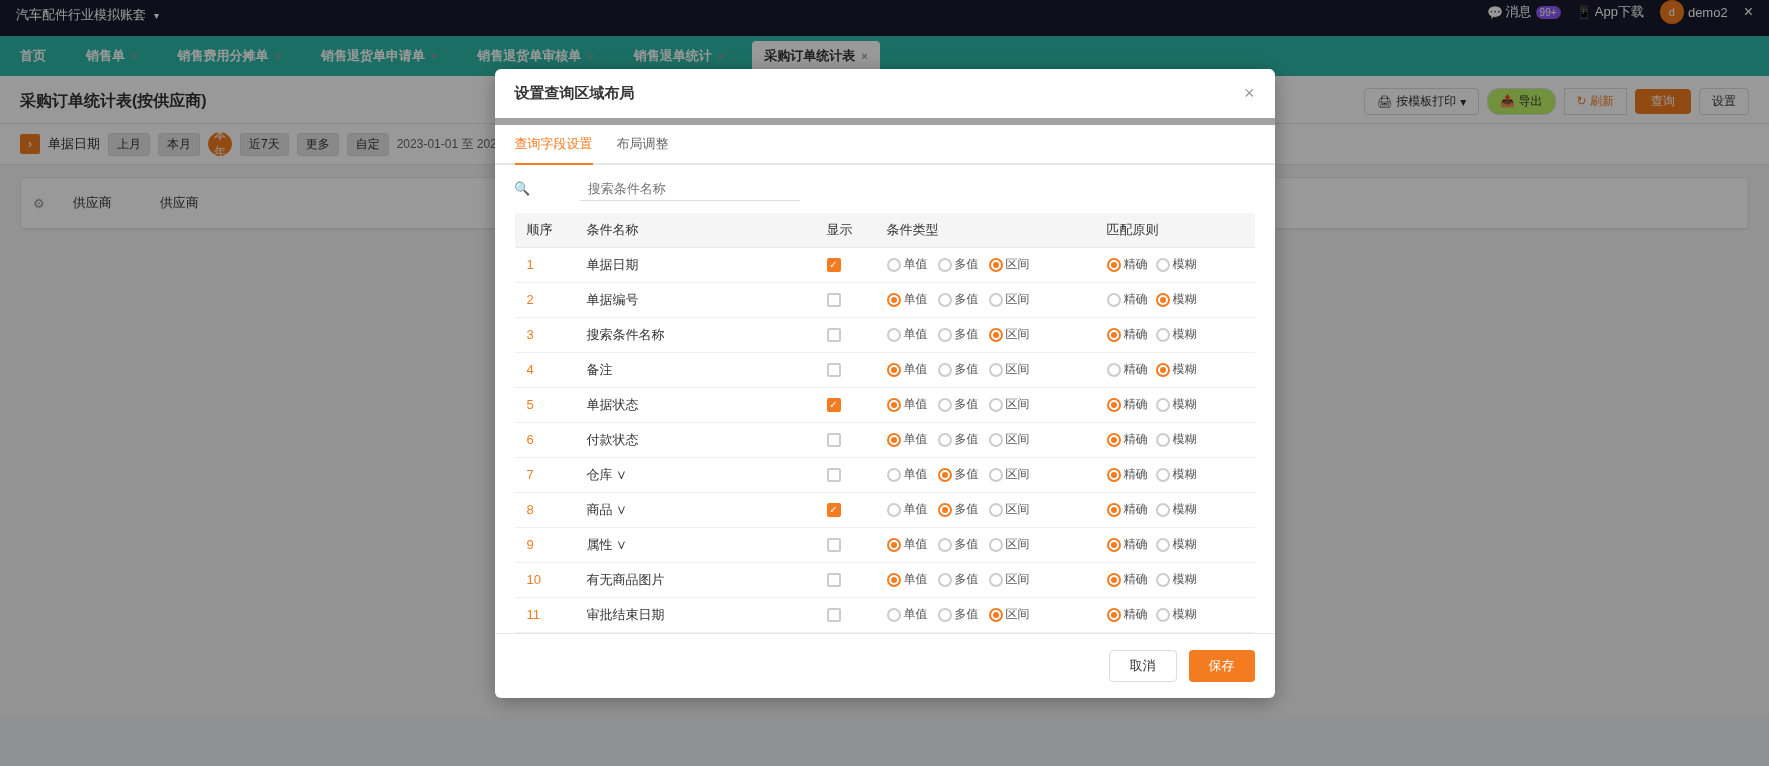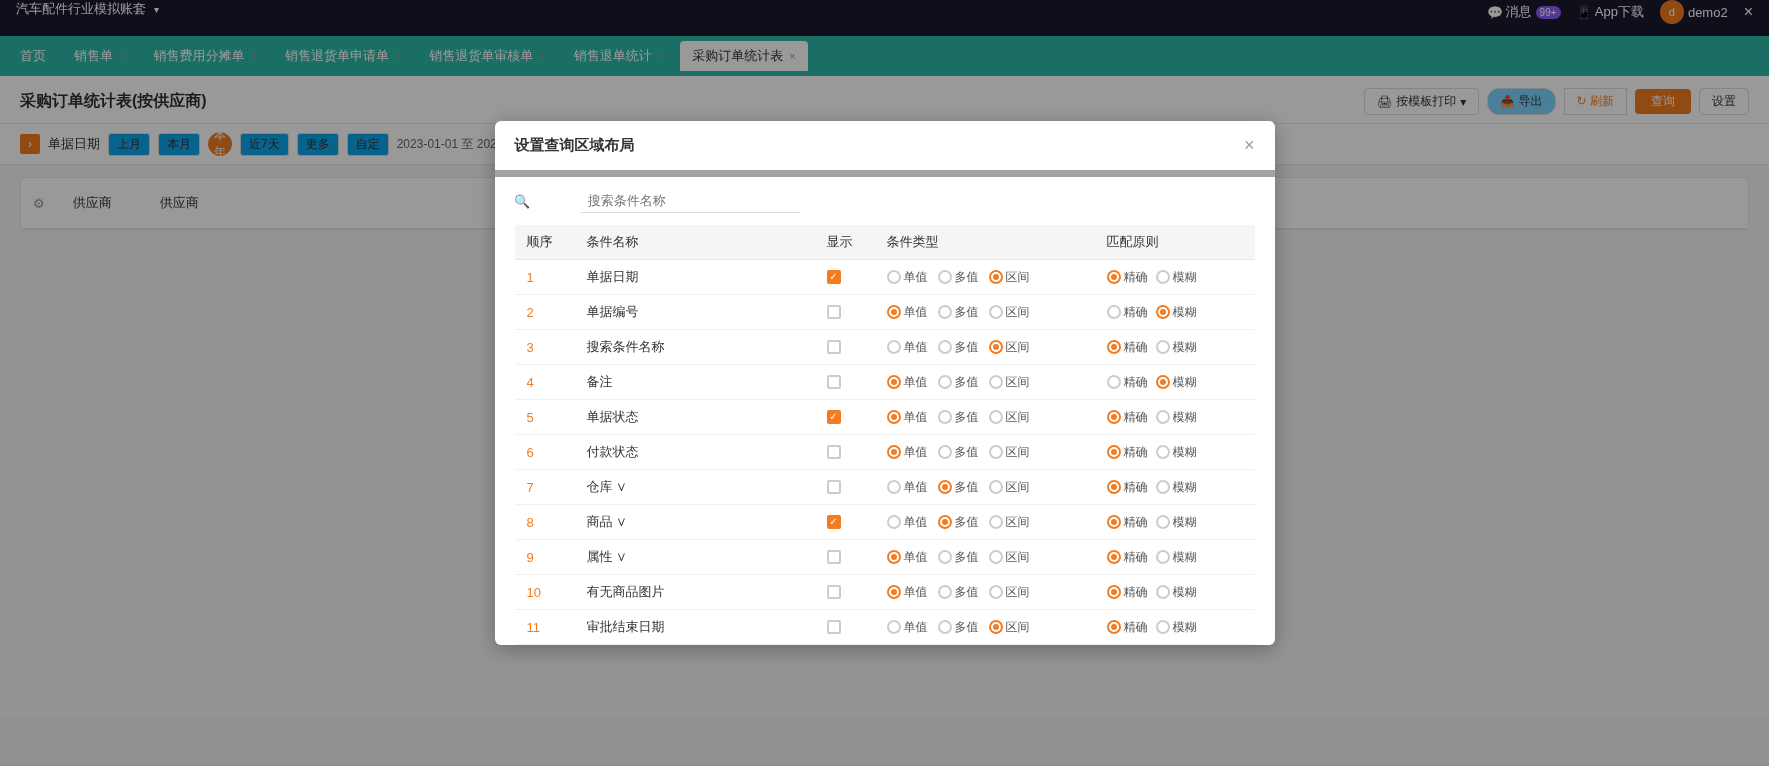--- a/index.html
+++ b/index.html
@@ -3,42 +3,43 @@
   <meta charset="utf-8">
   <style>
     * { box-sizing: border-box; margin: 0; padding: 0; }
     body { font-family: 'Microsoft YaHei', Arial, sans-serif; font-size: 13px; background: #f0f2f5; overflow: hidden; }
 
     
     .top-bar {
       background: #1a1a2e;
       height: 36px;
       display: flex;
-      align-items: flex-start;
+      align-items: flex-end;
       justify-content: space-between;
-      padding: 0 16px;
+      padding: 12px 16px;
       color: #fff;
     }
     .top-bar-left { display: flex; align-items: center; gap: 8px; font-size: 13px; }
     .top-bar-right { display: flex; align-items: center; gap: 16px; font-size: 13px; }
     .top-bar-right .badge {
       background: #8b5cf6; color: #fff; border-radius: 10px;
       font-size: 10px; padding: 1px 4px; margin-left: 2px;
     }
     .top-bar-close { color: #fff; cursor: pointer; font-size: 16px; }
     .chevron { font-size: 10px; }
 
     
     .nav-tabs {
       background: #2eb8a6;
       height: 40px;
       display: flex;
       align-items: center;
       padding: 6px 8px;
-      gap: 4px;
+      gap: 16px;
+      font-weight: bold;
     }
     .nav-tab {
       height: 30px;
       display: flex;
       align-items: center;
       padding: 0 12px;
       border-radius: 4px 4px 0 0;
       color: #fff;
       font-size: 13px;
       cursor: pointer;
@@ -50,37 +51,37 @@
 
     
     .page-header {
       background: #fff;
       padding: 12px 20px 0 20px;
       border-bottom: 1px solid #e8e8e8;
     }
     .page-title { font-size: 16px; font-weight: bold; color: #333; margin-bottom: 8px; }
     .page-actions { display: flex; align-items: center; justify-content: flex-end; gap: 8px; padding-bottom: 8px; }
     .btn-template { background: #fff; border: 1px solid #ddd; padding: 4px 12px; border-radius: 4px; cursor: pointer; font-size: 12px; color: #333; display: flex; align-items: center; gap: 4px; }
-    .btn-export { background: #7dd3fc; border: 1px solid #ddd; padding: 4px 12px; border-radius: 12px; cursor: pointer; font-size: 12px; color: #333; }
+    .btn-export { background: #bef264; border: 1px solid #ddd; padding: 4px 12px; border-radius: 12px; cursor: pointer; font-size: 12px; color: #333; }
     .btn-refresh { background: #fff; border: 1px solid #ddd; padding: 4px 12px; border-radius: 0; cursor: pointer; font-size: 12px; color: #f47c20; }
     .btn-query { background: #f47c20; color: #fff; border: none; padding: 4px 16px; border-radius: 4px; cursor: pointer; font-size: 12px; }
     .btn-setting { background: #fff; border: 1px solid #ddd; padding: 4px 12px; border-radius: 4px; cursor: pointer; font-size: 12px; color: #333; }
 
     
     .filter-bar {
       background: #fff;
       padding: 8px 20px;
       display: flex;
       align-items: center;
       gap: 8px;
       border-bottom: 1px solid #e8e8e8;
     }
     .filter-toggle { background: #f47c20; color: #fff; border: none; width: 20px; height: 20px; border-radius: 2px; cursor: pointer; font-size: 12px; }
     .date-label { color: #333; font-size: 13px; }
-    .date-btn { padding: 2px 8px; border-radius: 3px; border: 1px solid #ddd; background: #0ea5e9; cursor: pointer; font-size: 12px; color: #333; }
+    .date-btn { padding: 2px 8px; border-radius: 3px; border: 1px solid #ddd; background: #e5e5e5; cursor: pointer; font-size: 12px; color: #333; }
     .date-btn.active { background: #f47c20; color: #fff; border-color: #f47c20; border-radius: 50%; width: 24px; height: 24px; display: flex; align-items: center; justify-content: center; padding: 0; }
     .date-range { font-size: 12px; color: #666; }
     .dots { color: #999; cursor: pointer; }
 
     
     .content-area {
       background: #f5f5f5;
       padding: 12px 20px;
     }
     .table-container { background: #fff; border: 1px solid #e8e8e8; border-radius: 4px; }
@@ -316,20 +317,24 @@
 </div>
 
 <div class="overlay">
   <div class="modal">
 
     <div class="modal-header">
       <span class="modal-title">设置查询区域布局</span>
       <span class="modal-close">×</span>
     </div>
 
+    <div class="modal-tabs">
+      <div class="modal-tab active">查询字段设置</div>
+      <div class="modal-tab">布局调整</div>
+    </div>
 
     <div class="modal-search">
       <span class="search-icon">🔍</span>
       <input type="text" class="modal-search-input" placeholder="搜索条件名称" style="">
     </div>
 
     <div class="modal-table">
       <table>
         <thead>
           <tr>
@@ -723,14 +728,18 @@
                     <div class="radio-circle"></div>
                     <span>模糊</span>
                   </div>
                 </div>
               </td>
             </tr>
           </tbody>
       </table>
     </div>
 
+    <div class="modal-footer">
+      <button class="btn-cancel">取消</button>
+      <button class="btn-save">保存</button>
+    </div>
   </div>
 </div>
 
 </body></html>

